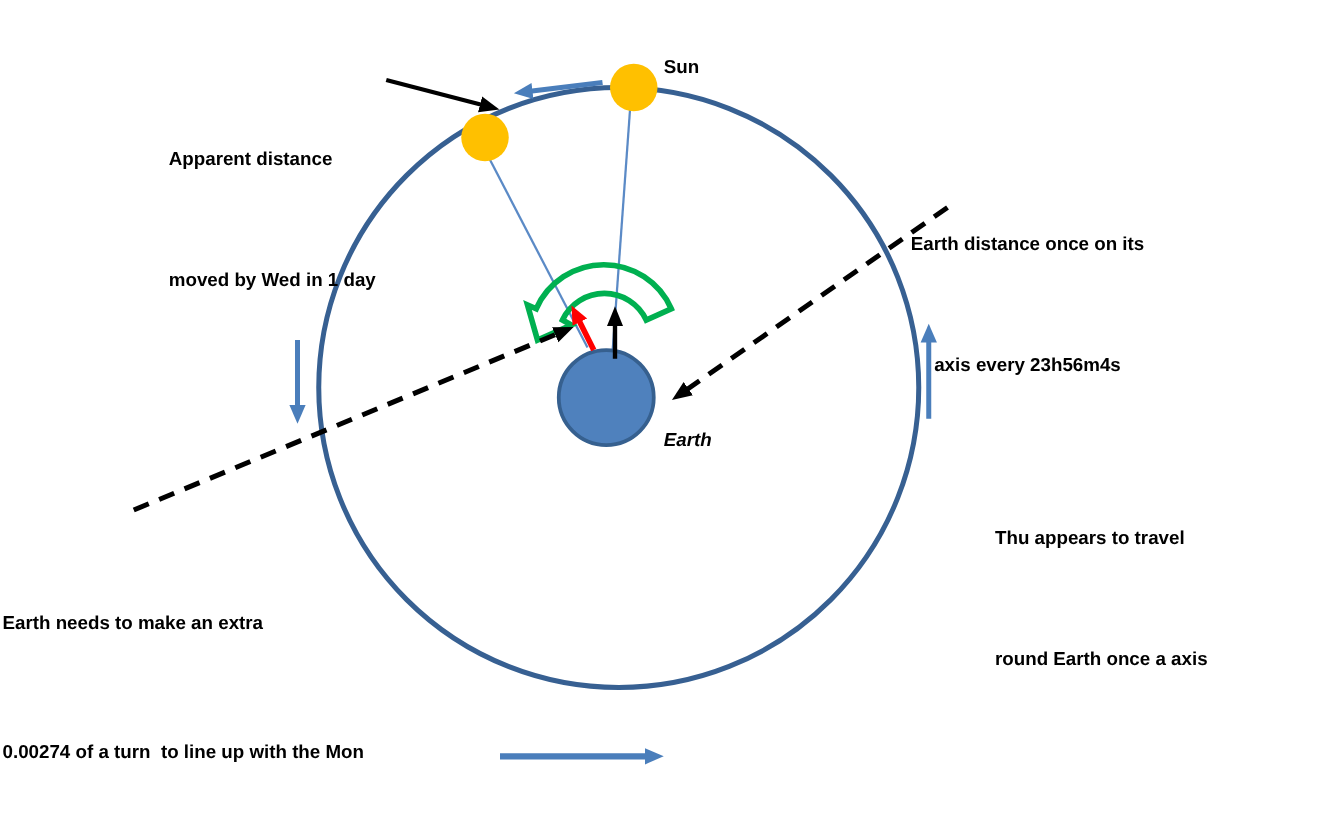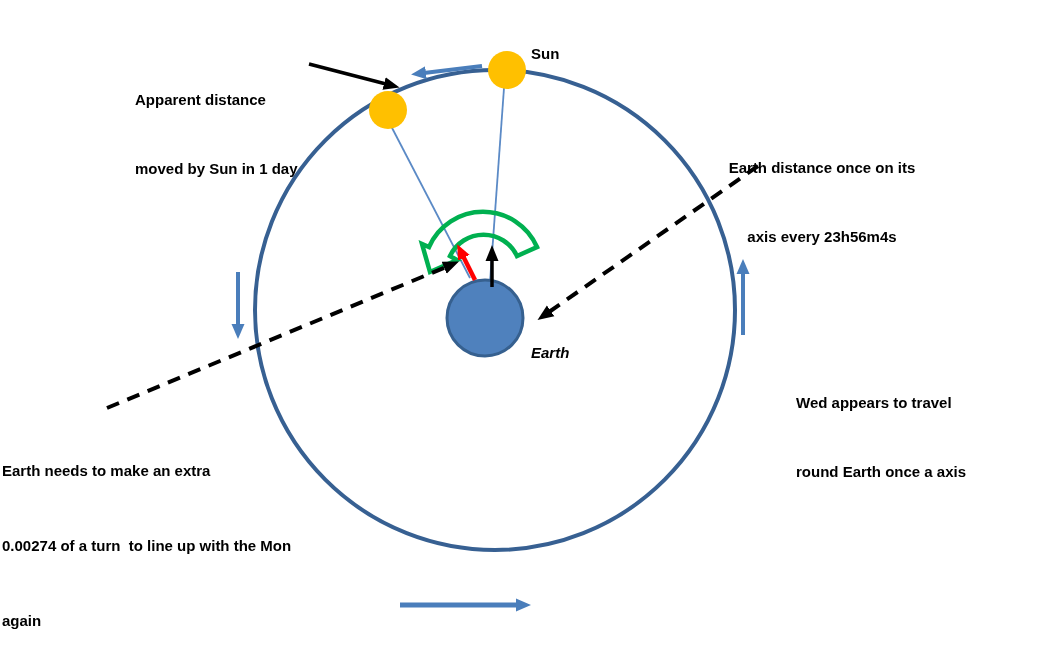--- a/index.html
+++ b/index.html
@@ -21,21 +21,21 @@
     top: 0;
   }
   .lbl {
     position: absolute;
     color: #000000;
     font-weight: bold;
     font-size: 15px;
     line-height: 23px;
     white-space: pre-wrap;
   }
-  .lbl div { white-space: pre-wrap; }
+  .lbl div { white-space: pre-wrap; margin-top: 28px; }
   .lbl.centered { text-align: center; }
   .lbl.tall { line-height: 25px; }
 </style>
 </head>
 <body>
 
 <div class="canvas">
 
   <svg class="diagram-svg" width="1058" height="670" viewBox="0 0 1058 670">
     <defs>
@@ -73,34 +73,34 @@
 
     <line x1="309" y1="64" x2="386" y2="84" stroke="#000000" stroke-width="3.5" marker-end="url(#mh-black)"></line>
 
     <line x1="238" y1="272" x2="238" y2="326" stroke="#4A7EBB" stroke-width="4" marker-end="url(#mh-blue)"></line>
     <line x1="743" y1="335" x2="743" y2="272" stroke="#4A7EBB" stroke-width="4" marker-end="url(#mh-blue)"></line>
     <line x1="400" y1="605" x2="518" y2="605" stroke="#4A7EBB" stroke-width="5" marker-end="url(#mh-blue)"></line>
   </svg>
 
   <div class="lbl" style="left:135px; top:42px;">
     <div>Apparent distance</div>
-    <div>moved by Sun in 1 day</div>
+    <div>moved by Wed in 1 day</div>
   </div>
 
   <div class="lbl" style="left:531px; top:42px;text-align:center;">Sun</div>
 
   <div class="lbl centered" style="left:722px; top:110px; width:200px;">
     <div>Earth distance once on its</div>
     <div>axis every 23h56m4s</div>
   </div>
 
   <div class="lbl" style="left:531px; top:341px;font-style:italic;">Earth</div>
 
   <div class="lbl" style="left:796px; top:345px;">
-    <div>Wed appears to travel</div>
+    <div>Thu appears to travel</div>
     <div>round Earth once a axis</div>
   </div>
 
   <div class="lbl tall" style="left:2px; top:408px;">
     <div>Earth needs to make an extra</div>
     <div>0.00274 of a turn  to line up with the Mon</div>
     <div>again</div>
   </div>
 
 </div>

